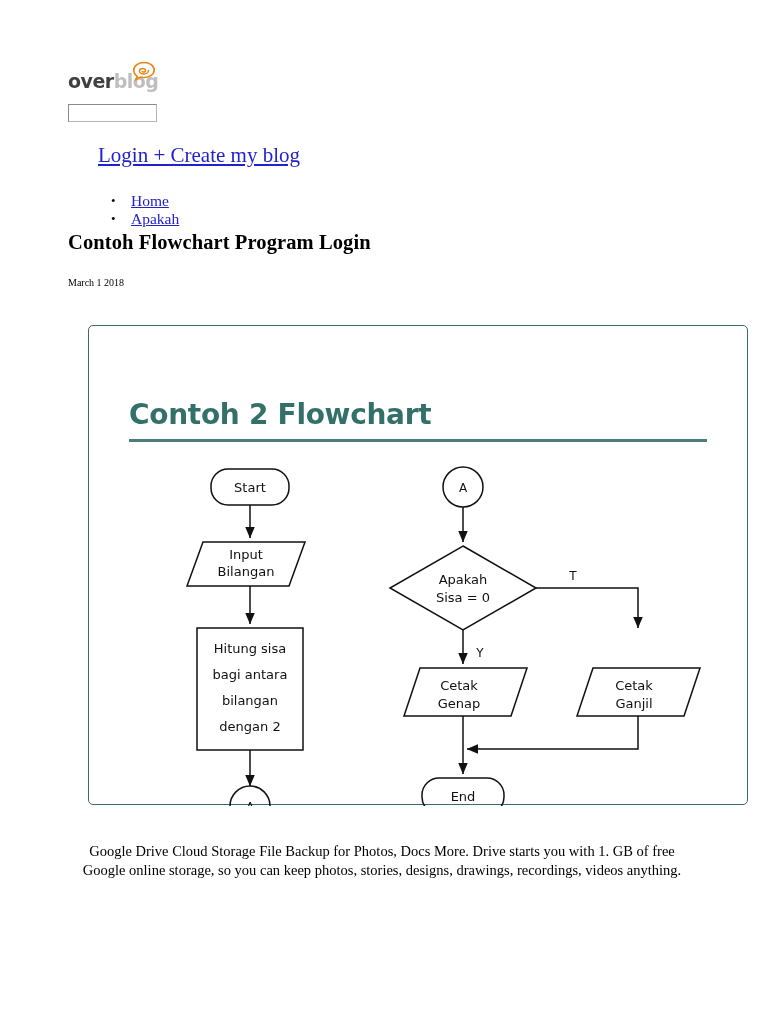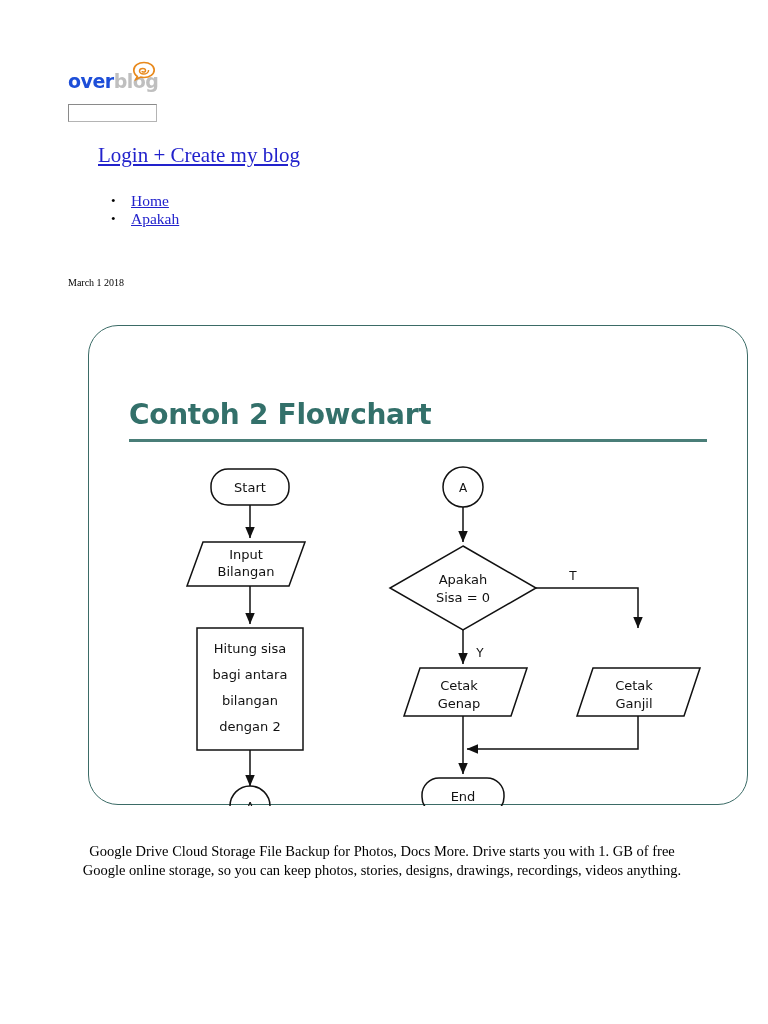--- a/index.html
+++ b/index.html
@@ -34,21 +34,21 @@
   .logo-wordmark {
     position: relative;
     height: 26px;
     line-height: 26px;
     white-space: nowrap;
     font-family: "DejaVu Sans", "Liberation Sans", sans-serif;
     font-weight: bold;
     font-size: 19px;
     letter-spacing: -0.5px;
   }
-  .logo-over { color: #1d4ed8; }
+  .logo-over { color: #404040; }
   .logo-blog { color: #BFBFBF; text-align: right; }
   .logo-swirl {
     position: absolute;
     left: 62px;
     top: -8px;
     width: 28px;
     height: 26px;
   }
 
   .search-box {
@@ -127,21 +127,21 @@
 
   
   .figure {
     position: absolute;
     left: 88px;
     top: 325px;
     width: 660px;
     height: 480px;
     box-sizing: border-box;
     border: 1.6px solid #3B6B66;
-    border-radius: 30px;
+    border-radius: 5px;
     background: #ffffff;
   }
   .figure-title {
     position: absolute;
     left: 40px;
     top: 72px;
     margin: 0;
     font-family: "DejaVu Sans", "Liberation Sans", sans-serif;
     font-size: 28px;
     font-weight: bold;
@@ -204,20 +204,21 @@
 
   <ul class="nav-list">
     <li>
       <a href="#">Home</a>
     </li>
     <li>
       <a href="#">Apakah</a>
     </li>
   </ul>
 
+  <h1 class="post-title">Contoh Flowchart Program Login</h1>
   <div class="post-date">March 1 2018</div>
 
   <div class="figure">
 
     <div class="figure-title">Contoh 2 Flowchart</div>
     <div class="figure-rule"></div>
 
     <svg class="figure-svg" viewBox="0 0 660 480">
       <defs>
         <marker id="arrow" markerWidth="9" markerHeight="9" refX="7.4" refY="3.2" orient="auto" markerUnits="strokeWidth">

